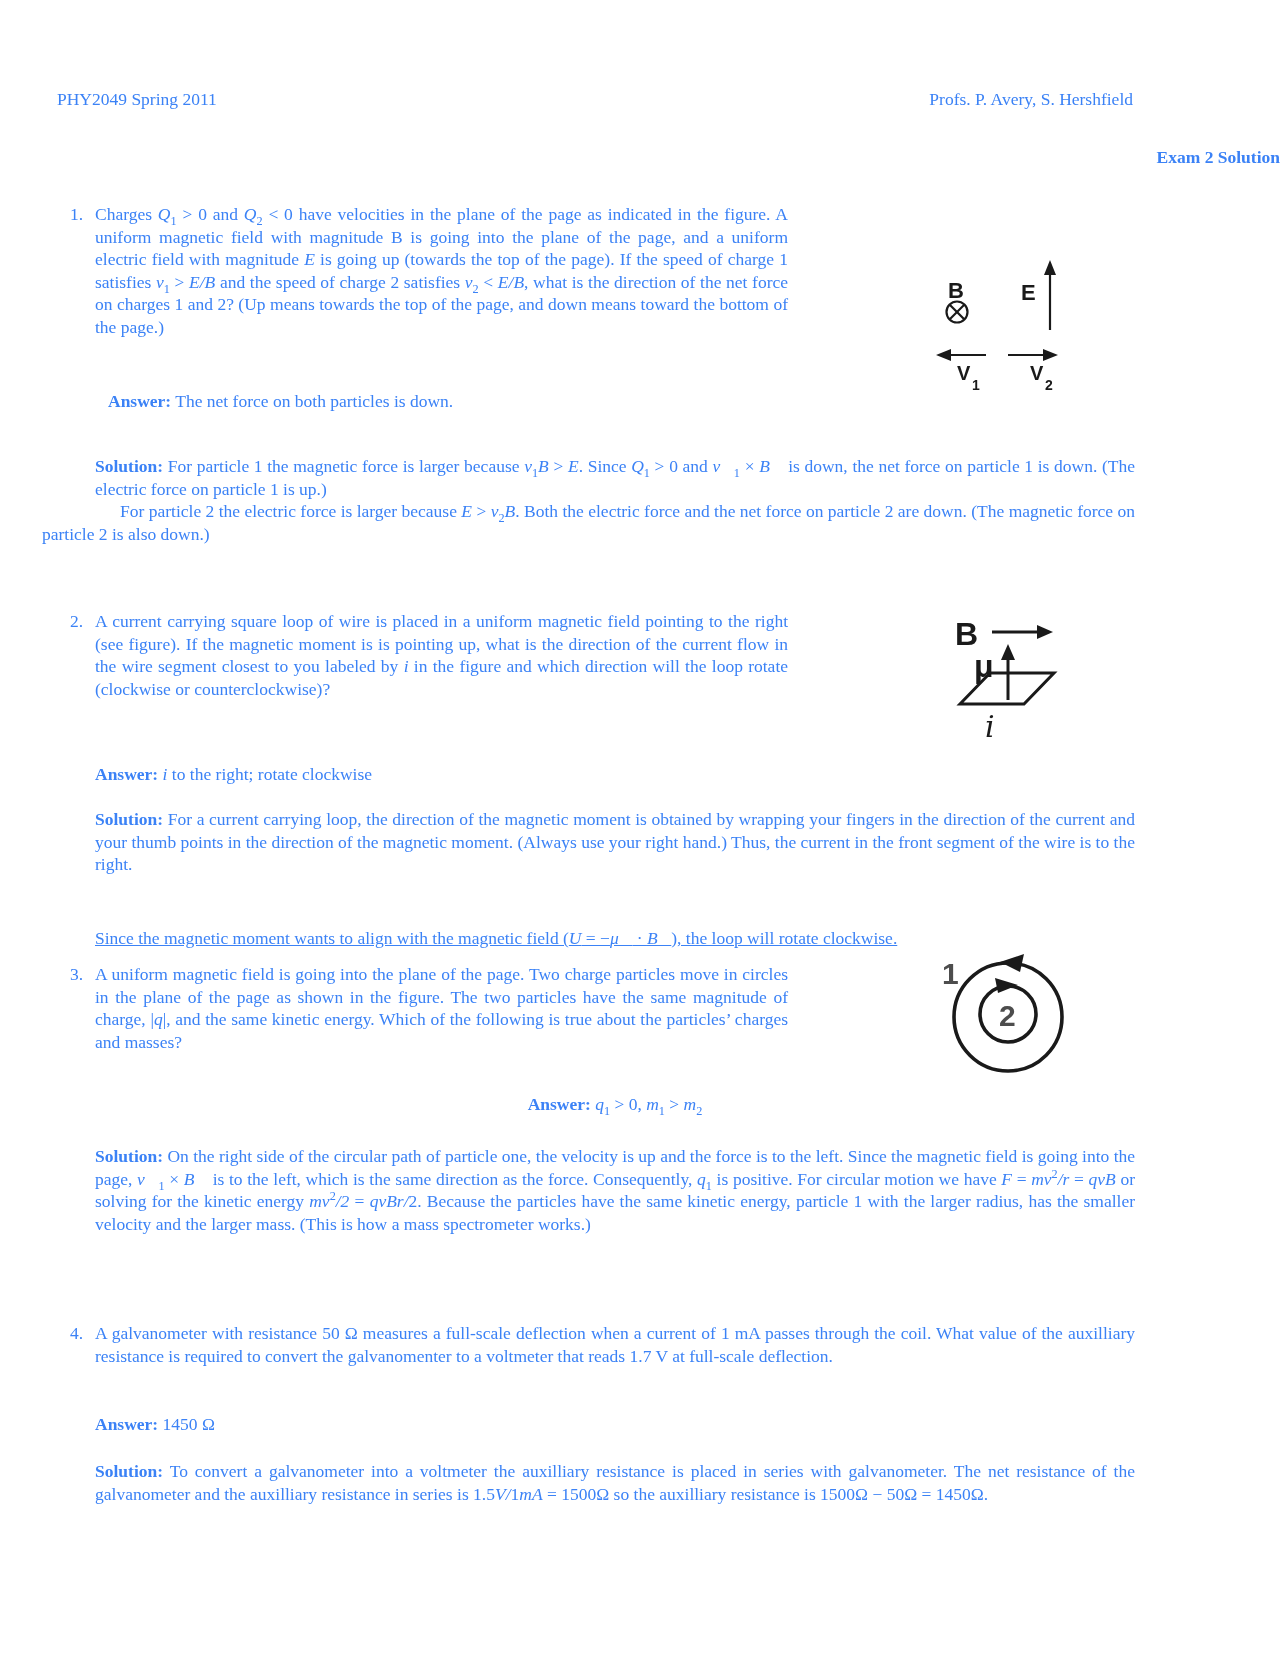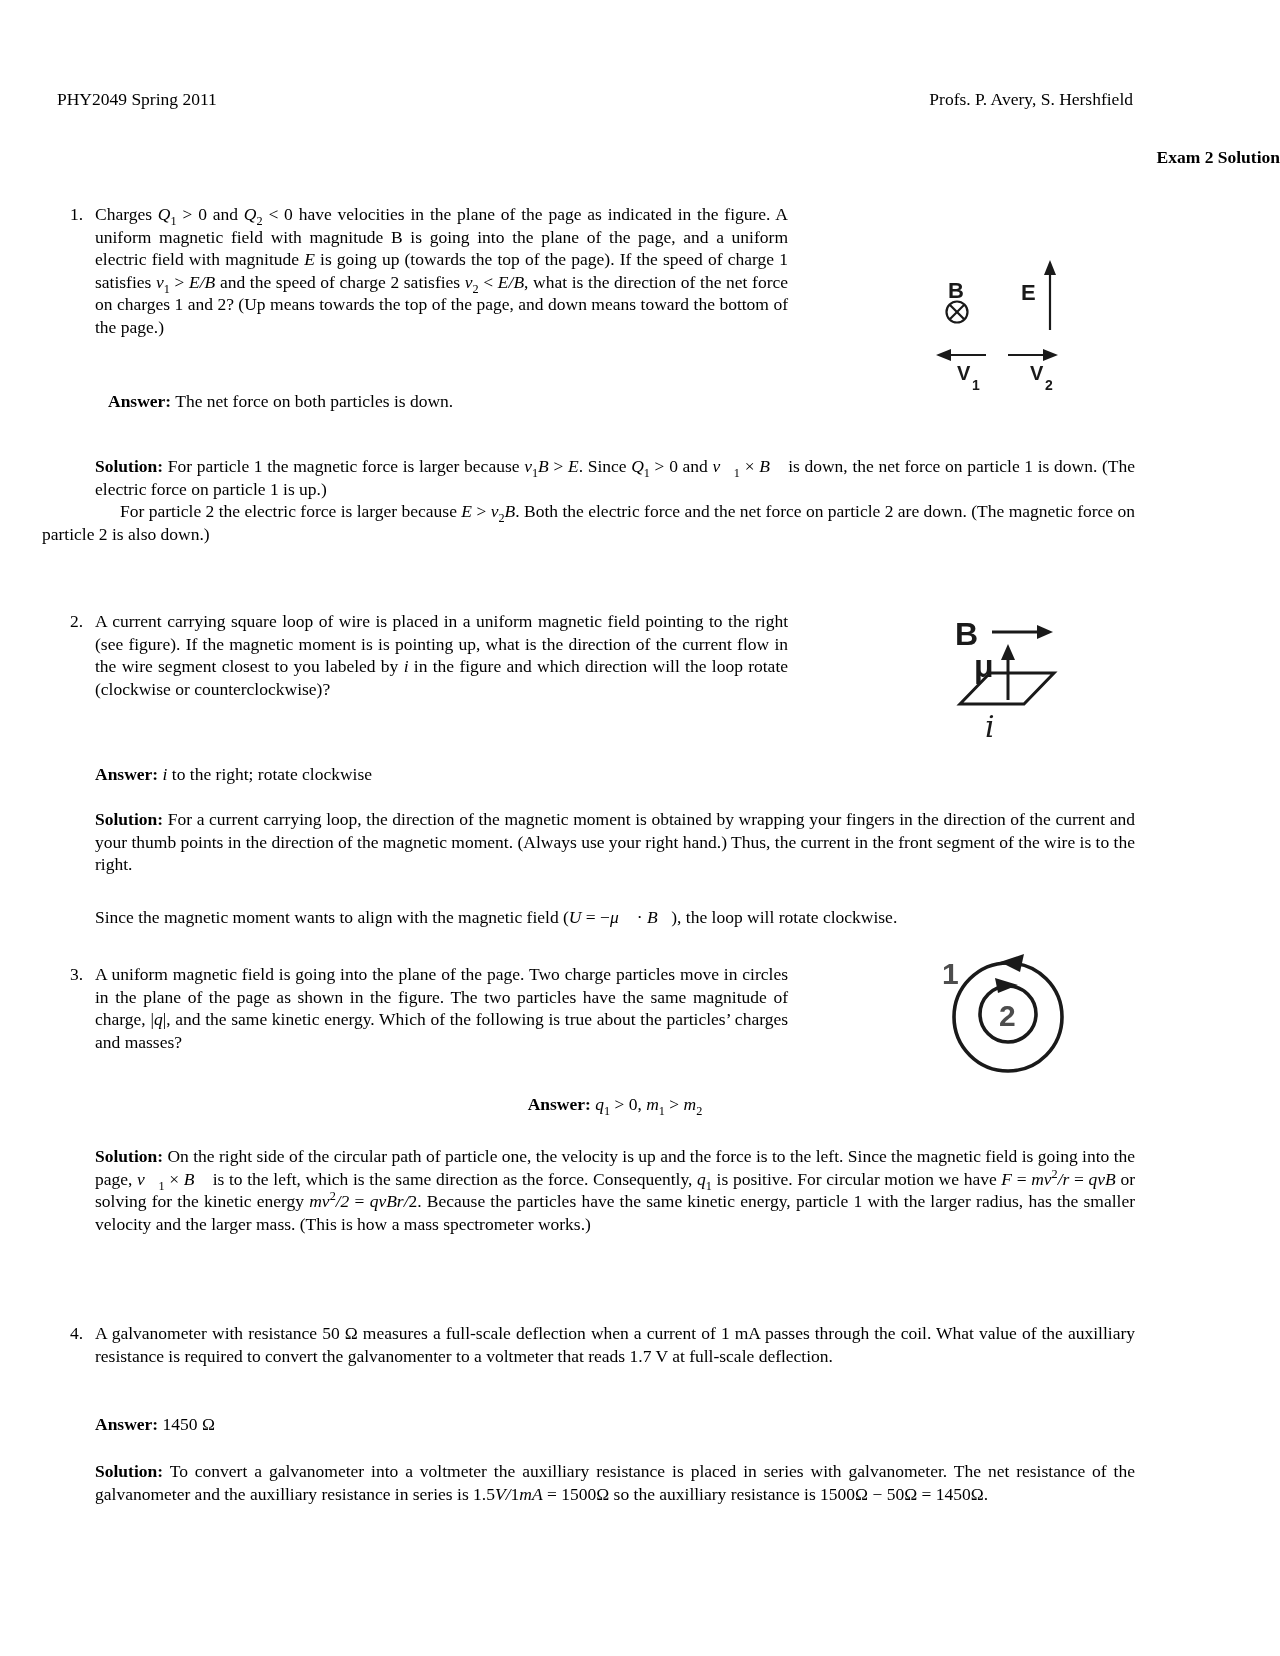--- a/index.html
+++ b/index.html
@@ -1,19 +1,19 @@
 <!DOCTYPE html>
 <html><head>
 <meta charset="utf-8">
 <style>
   html,body{margin:0;padding:0;background:#e8e8e8;}
   .page{
     position:relative;width:1280px;height:1656px;background:#ffffff;
     font-family:"Liberation Serif",serif;font-size:17.5px;line-height:22.5px;
-    color:#000000;margin:0 auto;overflow:hidden;
+    color:#3b82f6;margin:0 auto;overflow:hidden;
   }
   .abs{position:absolute;}
   .hdr{top:88px;left:57px;right:147px;display:flex;justify-content:space-between;}
   .title{top:146px;left:0;width:100%;text-align:right;font-weight:bold;}
   .prob{display:flex;}
   .pnum{flex:0 0 25px;}
   .ptext{flex:1 1 auto;text-align:justify;}
   .para{text-align:justify;}
   .it{font-style:italic;}
   .bf{font-weight:bold;}
@@ -88,21 +88,21 @@
     <polygon class="stroke" points="960,704 990,673 1054,673 1024,704" stroke-width="3"></polygon>
     <g>
       <line class="stroke" x1="1008" y1="700" x2="1008" y2="656" stroke-width="3"></line>
       <polygon class="fill" points="1008,644 1001,660 1015,660"></polygon>
     </g>
     <text class="figser" x="985" y="737" font-size="30">i</text>
   </svg>
 
   <div class="abs" style="top:740px;left:95px;width:1040px;margin-top:23px;"><span class="bf">Answer:</span><span> </span><span class="it">i</span><span> to the right; rotate clockwise</span></div>
   <div class="abs para" style="top:808px;left:95px;width:1040px;"><span class="bf">Solution:</span><span> For a current carrying loop, the direction of the magnetic moment is obtained by wrapping your fingers in the direction of the current and your thumb points in the direction of the magnetic moment. (Always use your right hand.) Thus, the current in the front segment of the wire is to the right.</span></div>
-  <div class="abs para" style="top:906px;left:95px;width:1040px;"><span>Since the magnetic moment wants to align with the magnetic field (</span><span class="it">U</span><span> = −</span><span class="it">μ⃗</span><span> · </span><span class="it">B⃗</span><span>), the loop will rotate clockwise.</span></div>
+  <div class="abs para" style="top:927px;left:95px;width:1040px;text-decoration:underline;"><span>Since the magnetic moment wants to align with the magnetic field (</span><span class="it">U</span><span> = −</span><span class="it">μ⃗</span><span> · </span><span class="it">B⃗</span><span>), the loop will rotate clockwise.</span></div>
 
   <div class="abs prob" style="top:963px;left:70px;width:718px;">
     <div class="pnum">3.</div>
     <div class="ptext"><span>A uniform magnetic field is going into the plane of the page. Two charge particles move in circles in the plane of the page as shown in the figure. The two particles have the same magnitude of charge, |</span><span class="it">q</span><span>|, and the same kinetic energy. Which of the following is true about the particles’ charges and masses?</span></div>
   </div>
 
   <svg class="abs" style="top:945px;left:938px;" width="140" height="135" viewBox="938 945 140 135">
     <circle class="stroke" cx="1008" cy="1017" r="54" stroke-width="3.6"></circle>
     <circle class="stroke" cx="1008" cy="1014" r="28" stroke-width="3.6"></circle>
     <polygon class="fill" points="1000,962 1024,954 1020,972"></polygon>

